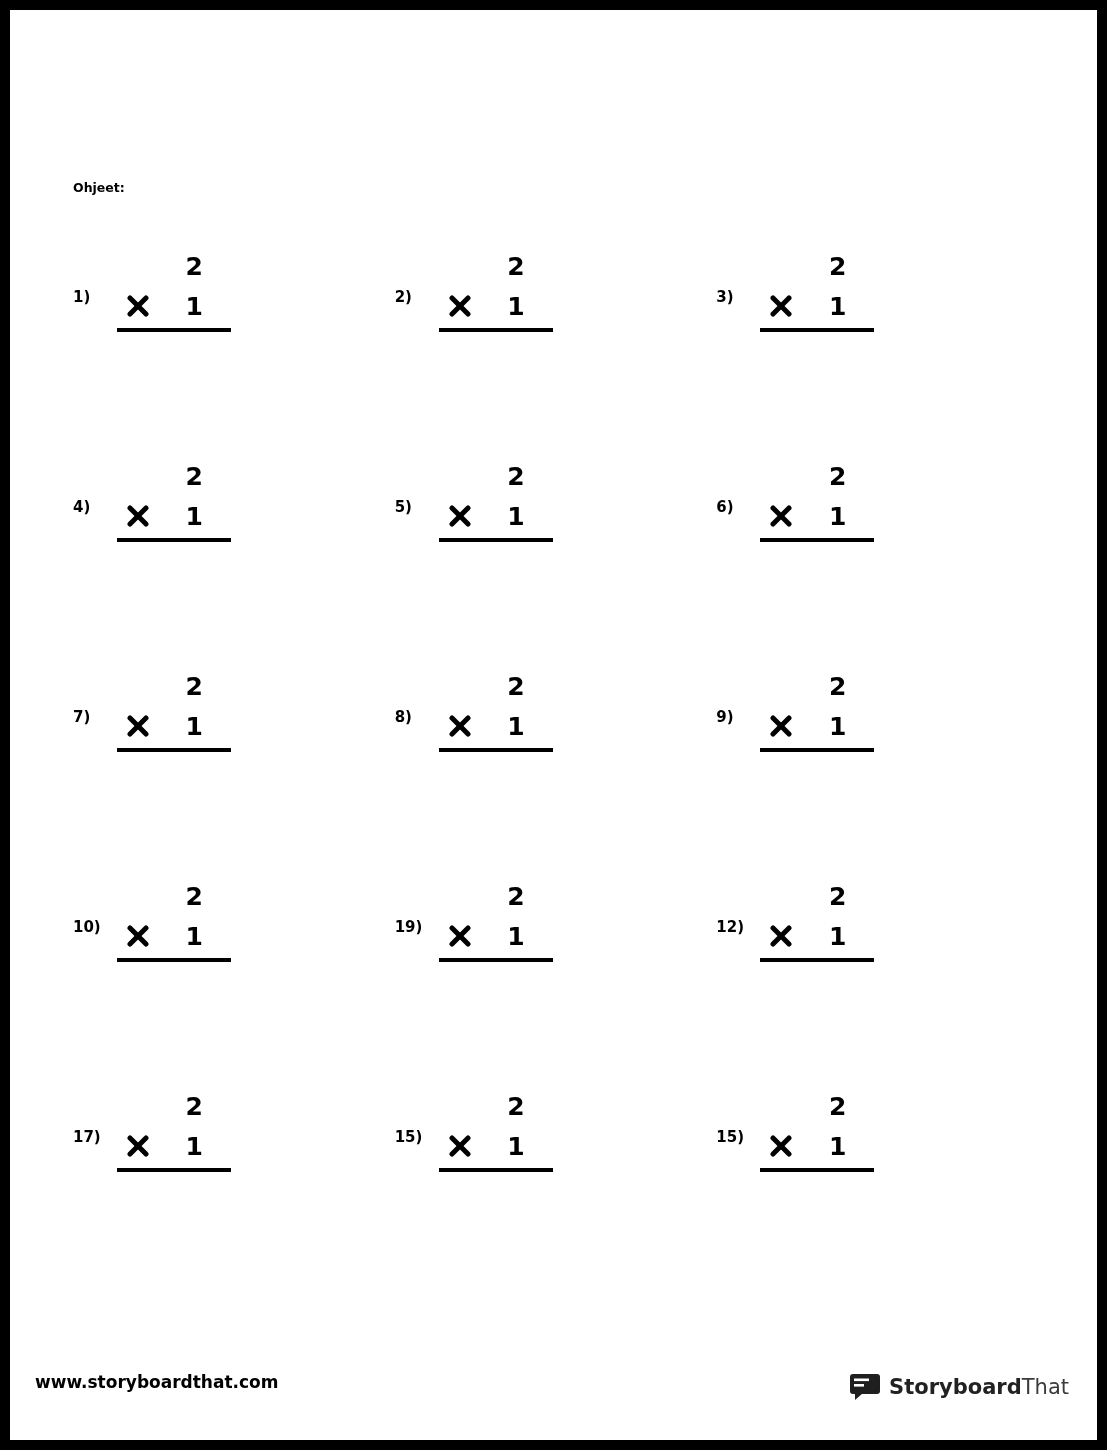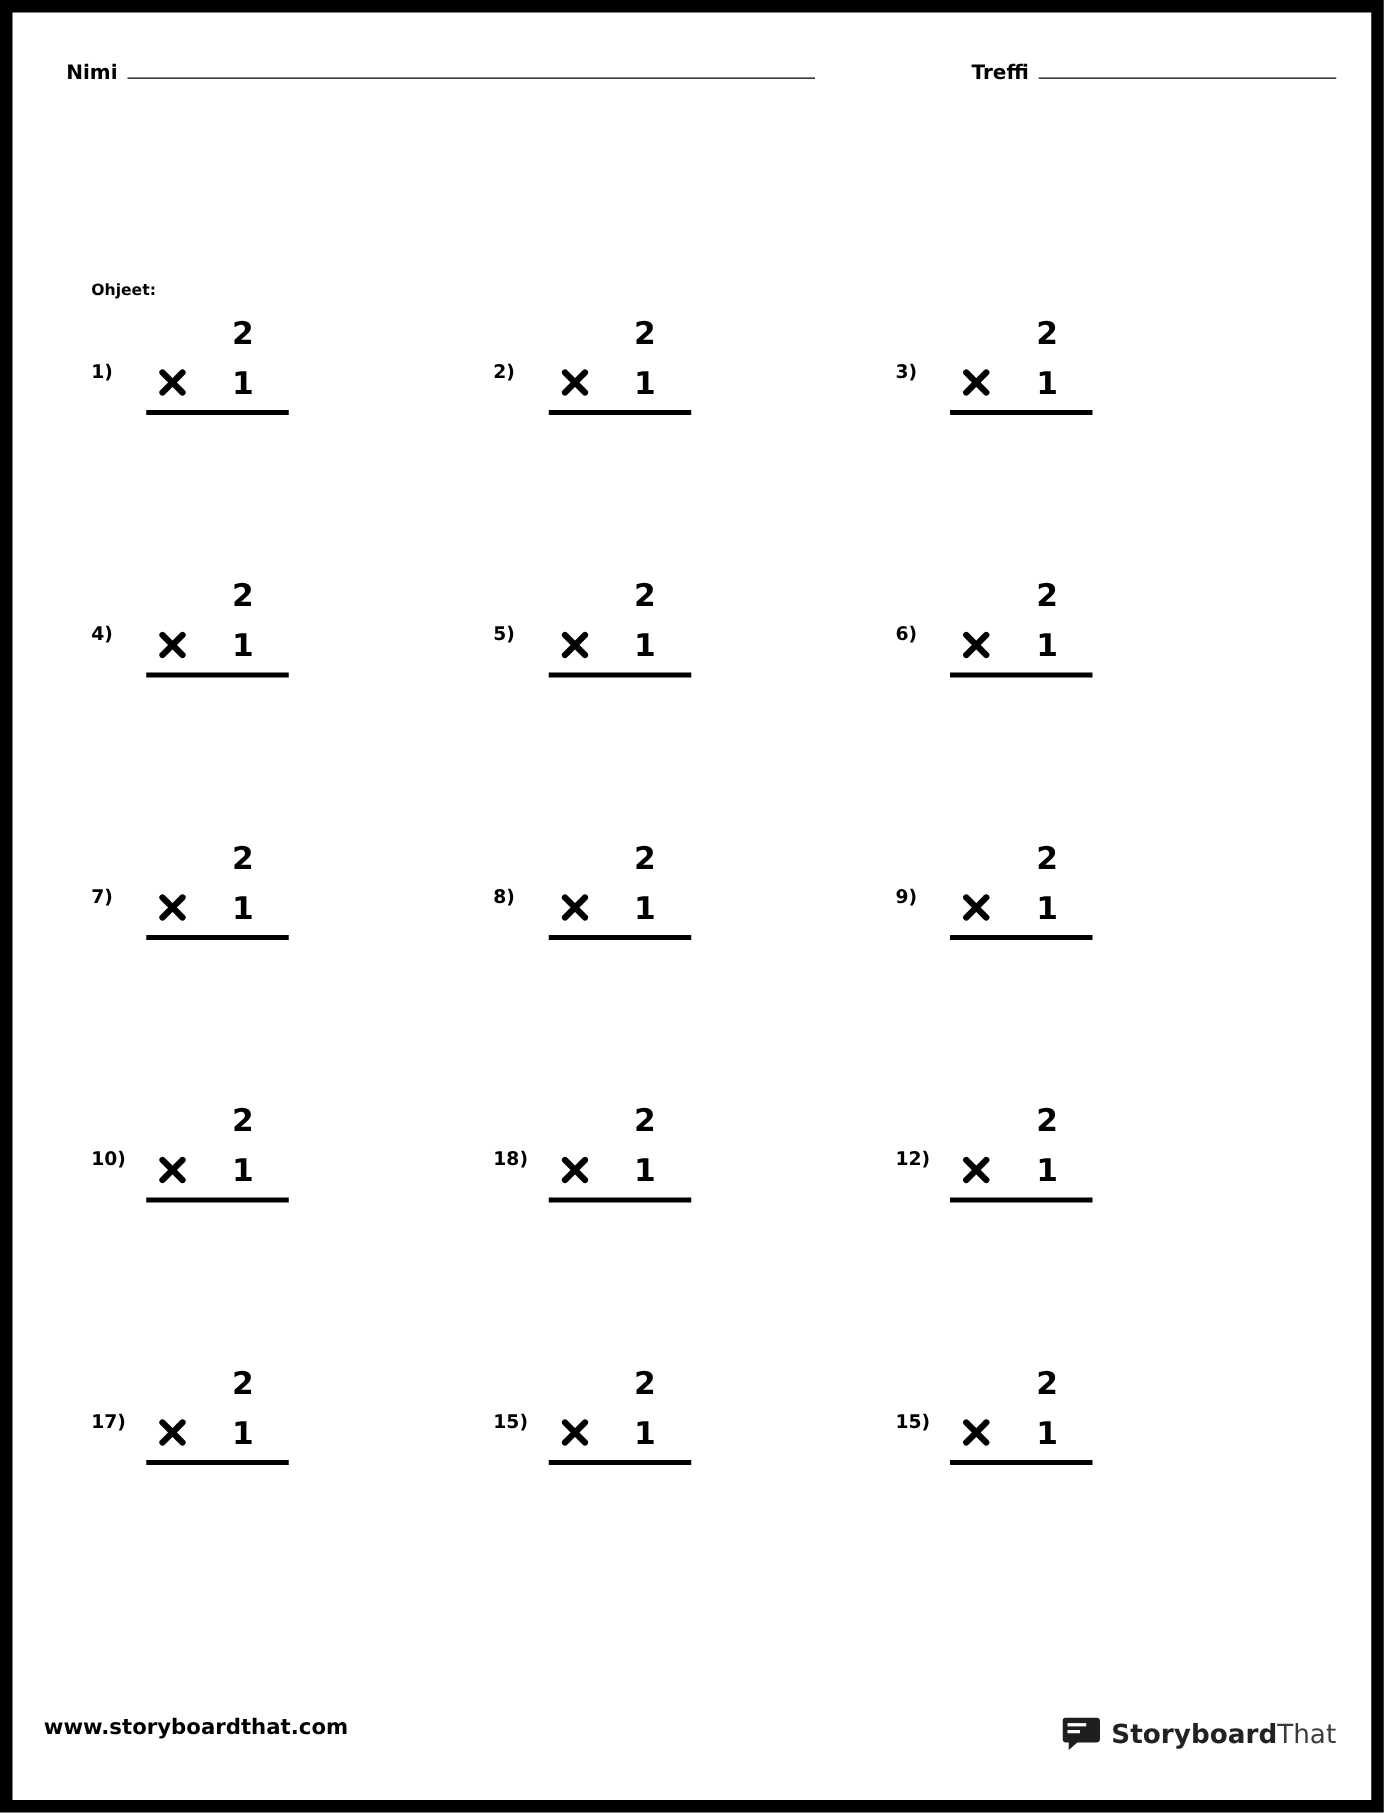--- a/index.html
+++ b/index.html
@@ -76,21 +76,20 @@
     left: -33px;
   }
 
   .instructions {
     position: absolute;
     top: 170px;
     left: 63px;
     font-size: 12.5px;
     font-weight: bold;
     color: #000;
-    margin-top: 44px;
   }
 
   
   .grid {
     position: absolute;
     top: 236px;
     left: 63px;
     width: 965px;
     display: grid;
     grid-template-columns: repeat(3, 1fr);
@@ -170,30 +169,20 @@
     color: #3b3b3b;
     font-family: "DejaVu Sans", sans-serif;
   }
   .brand-text b { color: #222; }
 </style>
 </head>
 <body>
 
 <div class="page">
 
-  <div class="header">
-    <div class="name-block">
-      <span class="field-label">Nimi</span>
-      <span class="rule name"></span>
-    </div>
-    <div class="date-block">
-      <span class="field-label">Treffi</span>
-      <span class="rule date"></span>
-    </div>
-  </div>
 
 
   <div class="instructions">Ohjeet:</div>
 
   <div class="grid">
       <div class="problem">
         <div class="prob-index">1)</div>
         <div class="stack">
           <div class="row">
             <span class="digit">2</span>
@@ -366,21 +355,21 @@
                 <line x1="3" y1="3" x2="19" y2="19" stroke="#000" stroke-width="5" stroke-linecap="round"></line>
                 <line x1="19" y1="3" x2="3" y2="19" stroke="#000" stroke-width="5" stroke-linecap="round"></line>
               </svg>
             </span>
             <span class="digit">1</span>
           </div>
           <div class="answer-rule"></div>
         </div>
       </div>
       <div class="problem">
-        <div class="prob-index">18)</div>
+        <div class="prob-index">19)</div>
         <div class="stack">
           <div class="row">
             <span class="digit">2</span>
           </div>
           <div class="row">
             <span class="op">
               <svg width="22" height="22" viewBox="0 0 22 22">
                 <line x1="3" y1="3" x2="19" y2="19" stroke="#000" stroke-width="5" stroke-linecap="round"></line>
                 <line x1="19" y1="3" x2="3" y2="19" stroke="#000" stroke-width="5" stroke-linecap="round"></line>
               </svg>

